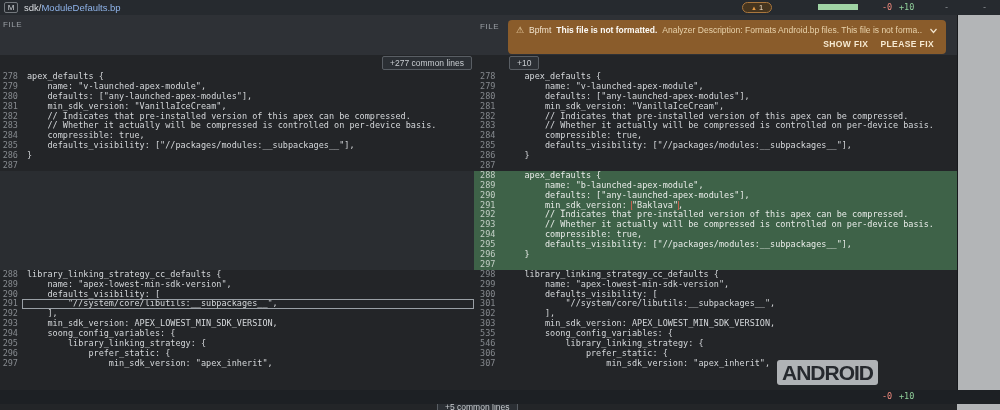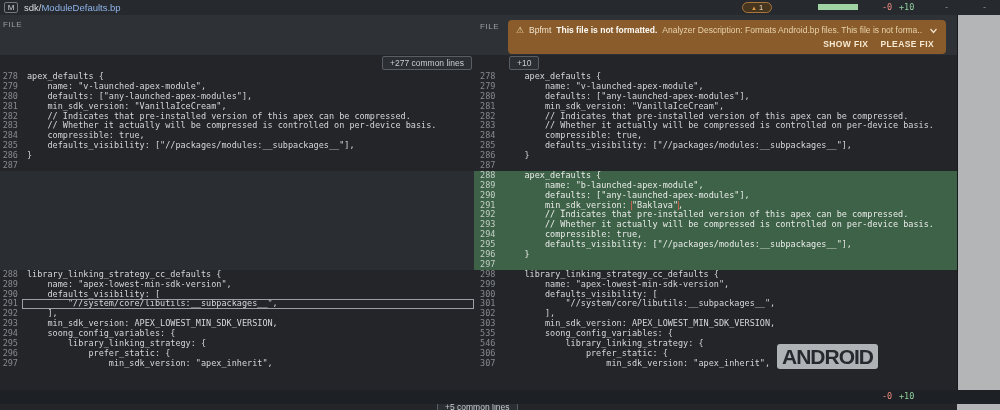--- a/index.html
+++ b/index.html
@@ -80,21 +80,21 @@
   .blank { background: #2a2d31; }
   .add { background: #3e6248; }
   .rnum.add { color: #c3cfc6; }
   .rcode.add { color: #e8ebe8; }
   .selected { outline: 1px solid #9aa0a6; outline-offset: -1px; }
   .tok-hl { box-shadow: 0 0 0 1px #c2604c; border-radius: 1px; }
   
   .footbar { position: absolute; left: 0; top: 390px; width: 1000px; height: 14px; background: #1d2024; }
   .footbar .stat { top: 1px; }
   
-  .watermark { position: absolute; left: 777px; top: 344px; display: flex; align-items: center; gap: 6px; pointer-events: none; }
+  .watermark { position: absolute; left: 777px; top: 360px; display: flex; align-items: center; gap: 6px; pointer-events: none; }
   .wm-box {
     background: rgba(208,211,213,0.82); color: #26292e;
     font-weight: bold; font-size: 21px; line-height: 25px;
     padding: 0 5px; border-radius: 3px; letter-spacing: -1px;
   }
   .wm-rest { color: rgba(210,213,215,0.85); font-weight: bold; font-size: 21px; letter-spacing: -1px; }
 </style>
 </head>
 <body>
 

